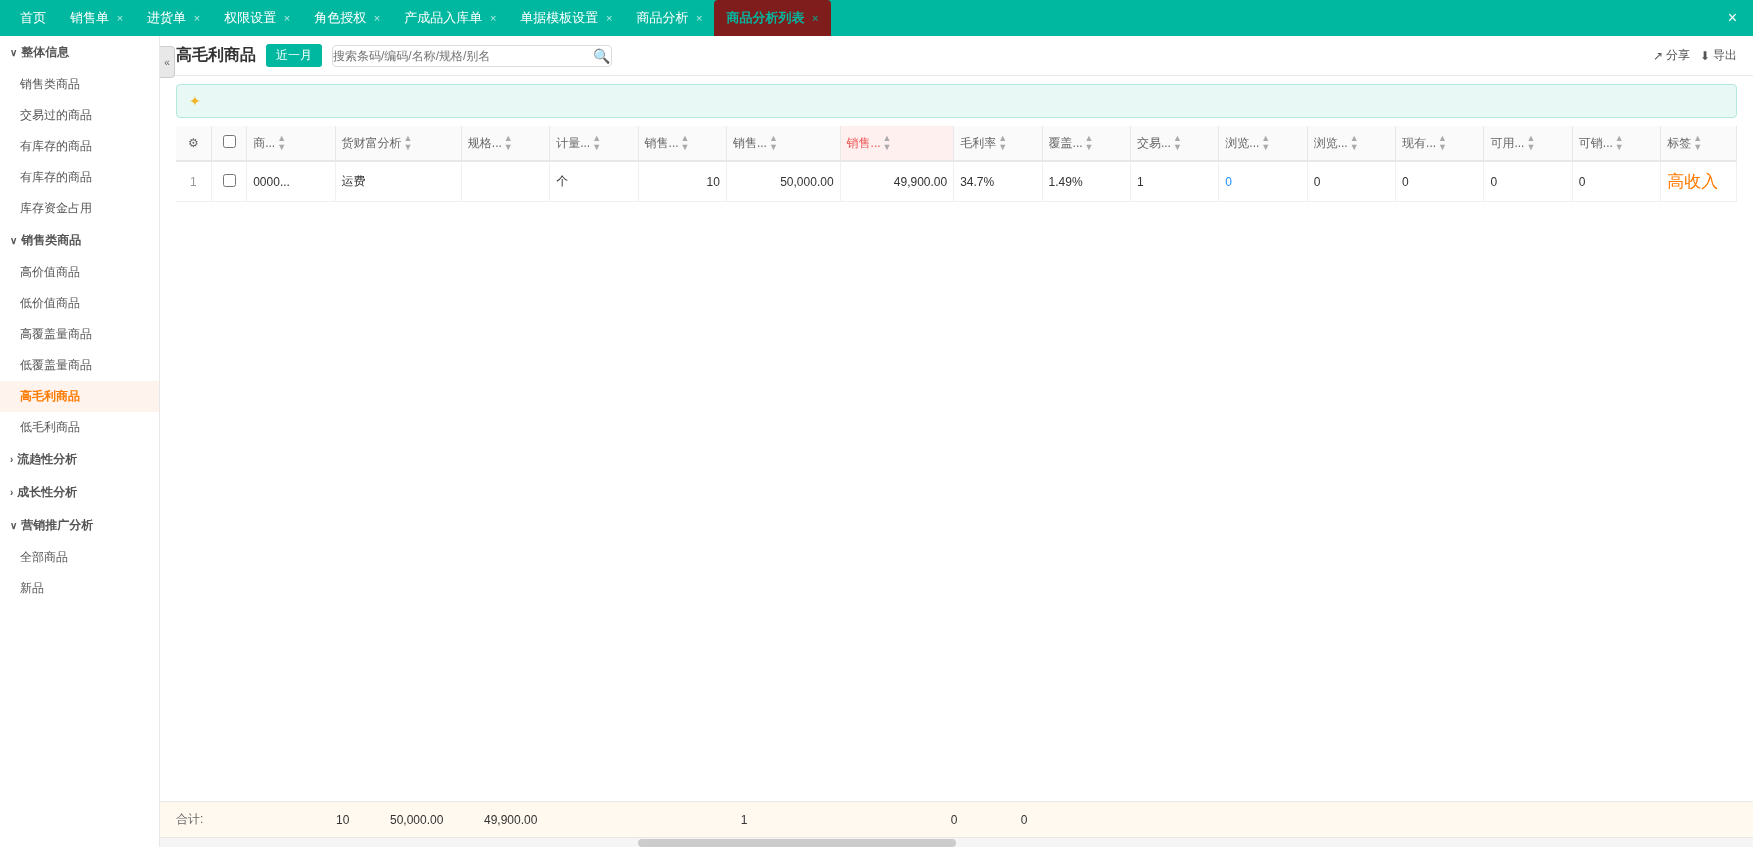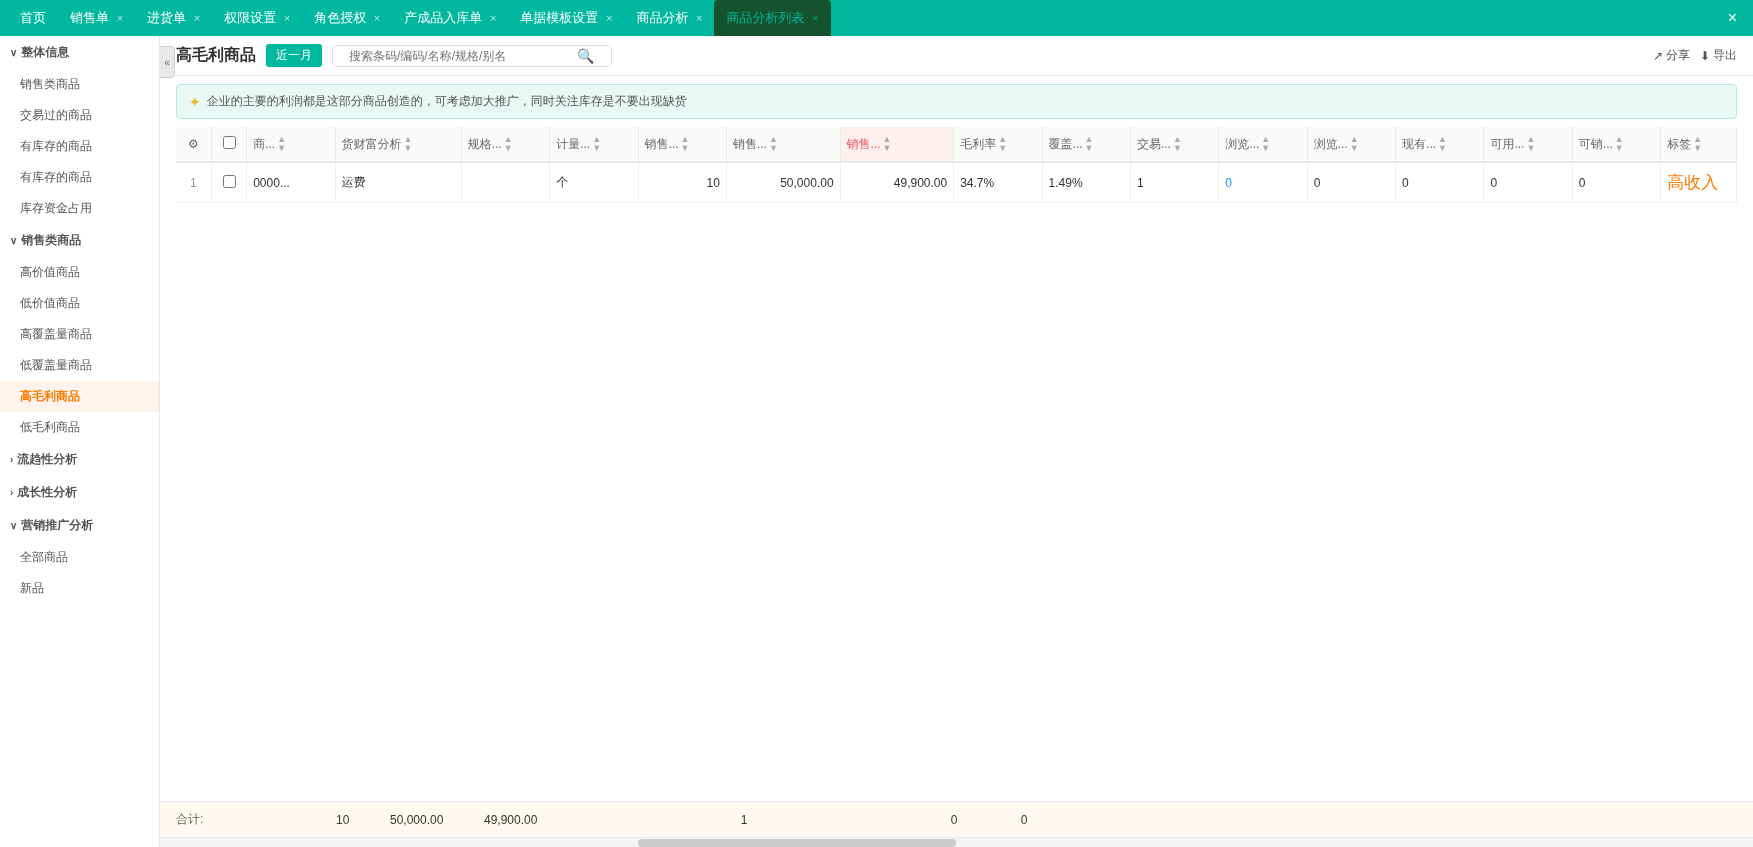--- a/index.html
+++ b/index.html
@@ -16,23 +16,24 @@
     .top-nav-item {
       color: #fff;
       padding: 0 12px;
       height: 36px;
       line-height: 36px;
       cursor: pointer;
       white-space: nowrap;
       font-size: 13px;
     }
     .top-nav-item.active {
-      background: #14532d;
+      background: #7f1d1d;
       color: #00b8a0;
       border-radius: 4px 4px 0 0;
+      font-weight: bold;
     }
     .top-nav-item .close-x {
       margin-left: 4px;
       font-size: 11px;
       opacity: 0.7;
     }
     .nav-close-all {
       margin-left: auto;
       color: #fff;
       font-size: 16px;
@@ -127,21 +128,21 @@
       border-radius: 3px;
       padding: 3px 10px;
       cursor: pointer;
       font-size: 12px;
     }
     .search-box {
       display: flex;
       align-items: center;
       border: 1px solid #ddd;
       border-radius: 4px;
-      padding: 2px 16px;
+      padding: 2px 0;
       flex: 1;
       max-width: 280px;
     }
     .search-box input {
       border: none;
       outline: none;
       font-size: 12px;
       flex: 1;
       color: #999;
     }
@@ -364,21 +365,20 @@
         </div>
         <div class="action-btn">
           <span>⬇</span>
           <span>导出</span>
         </div>
       </div>
     </div>
 
     <div class="info-banner">
       <span class="info-icon">✦</span>
-      <span>企业的主要的利润都是这部分商品创造的，可考虑加大推广，同时关注库存是不要出现缺货</span>
     </div>
 
     <div class="table-container">
       <table>
         <thead>
           <tr>
             <th style="width:28px; text-align:center;">
               <span class="col-sort">⚙</span>
             </th>
             <th style="width:28px; text-align:center;">

